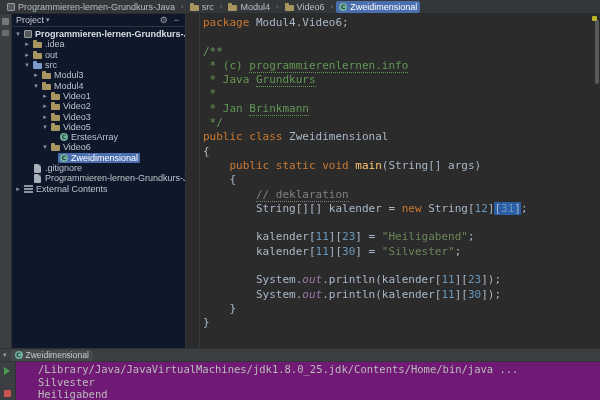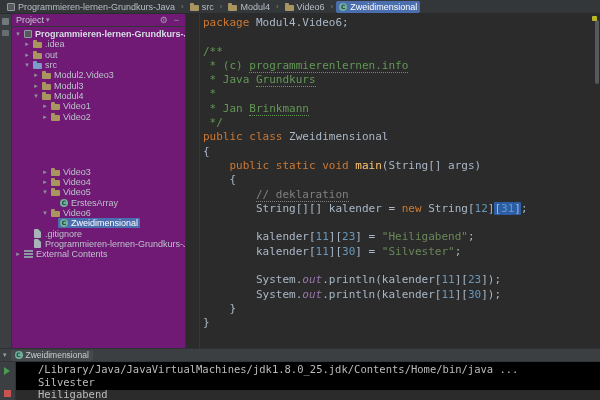--- a/index.html
+++ b/index.html
@@ -15,21 +15,21 @@
   .nav-sep{color:#7A8084;font-size:8px;padding:0 1px;}
 
   
   .stripe{position:absolute;left:0;top:14px;width:12px;height:334px;background:#3C3F41;
           border-right:1px solid #2F3234;box-sizing:border-box;display:flex;flex-direction:column;
           align-items:center;padding-top:4px;gap:5px;}
   .stripe-ic{width:7px;height:7px;background:#8A9298;opacity:.7;border-radius:1px;}
   .stripe-ic.s2{height:6px;background:#798187;}
 
   
-  .sidebar{position:absolute;left:12px;top:14px;width:173px;height:334px;background:#701a75;overflow:hidden;}
+  .sidebar{position:absolute;left:12px;top:14px;width:173px;height:334px;background:#0f172a;overflow:hidden;}
   .sidebar-header{display:flex;align-items:center;height:13px;padding:0 4px;font-size:9px;color:#C2C8CE;
                   gap:2px;border-bottom:1px solid #323537;box-sizing:border-box;}
   .ph-caret{font-size:7px;color:#9AA0A5;}
   .ph-sp{flex:1;}
   .ph-ic{font-size:9px;line-height:9px;color:#9AA0A5;padding:0 2px;}
   .tree{padding-top:2px;font-size:9px;color:#BCC3CA;}
   .tree-row{display:flex;align-items:center;height:10.3px;white-space:nowrap;}
   .tw{width:8px;flex:none;text-align:center;font-size:7px;color:#8D949A;}
   .tree-body{display:inline-flex;align-items:center;gap:3px;padding:0 2px;border-radius:1px;}
   .row-sel .tree-body{background:#4B6EAF;color:#FFFFFF;}
@@ -65,21 +65,21 @@
   .scroll-thumb{position:absolute;right:1px;top:6px;width:4px;height:64px;background:#565A5C;border-radius:2px;}
   .inspect{position:absolute;right:3px;top:2px;width:5px;height:5px;background:#BBB529;border-radius:1px;}
 
   
   .bottom{position:absolute;left:0;top:348px;width:600px;height:52px;background:#2B2B2B;
           border-top:1px solid #2F3234;box-sizing:border-box;}
   .bottom-header{display:flex;align-items:center;height:13px;background:#3C3F41;padding:0 3px;gap:4px;
                  font-size:8.5px;color:#C6CDD3;border-bottom:1px solid #323537;box-sizing:border-box;}
   .bh-caret{font-size:7px;color:#9AA0A5;}
   .run-tab{display:inline-flex;align-items:center;gap:3px;background:#46494B;padding:0 4px;height:11px;border-radius:2px;}
-  .console{position:relative;width:600px;height:28px;background:#000000;}
+  .console{position:relative;width:600px;height:38px;background:#701a75;}
   .console-gutter{position:absolute;left:0;top:0;width:16px;height:38px;background:#3C3F41;
                   border-right:1px solid #2F3234;box-sizing:border-box;}
   .play{position:absolute;left:4px;top:5px;width:0;height:0;border-left:6px solid #4A9C52;
         border-top:4px solid transparent;border-bottom:4px solid transparent;}
   .stop{position:absolute;left:4px;top:28px;width:7px;height:7px;background:#C75450;}
   .console-lines{position:absolute;left:38px;top:1px;font-family:"DejaVu Sans Mono",monospace;
                  font-size:10.5px;line-height:12.6px;color:#BBBBBB;white-space:pre;}
 </style>
 </head>
 <body>
@@ -152,63 +152,49 @@
           <span class="tw">▾</span>
           <span class="tree-body">
             <span class="ic ic-src"></span>
             <span class="tree-label">src</span>
           </span>
         </div>
         <div class="tree-row" style="padding-left: 20px;">
           <span class="tw">▸</span>
           <span class="tree-body">
             <span class="ic ic-package"></span>
-            <span class="tree-label">Modul2.Video3</span>
+            <span class="tree-label">Modul3</span>
           </span>
         </div>
         <div class="tree-row" style="padding-left: 20px;">
-          <span class="tw">▸</span>
-          <span class="tree-body">
-            <span class="ic ic-package"></span>
-            <span class="tree-label">Modul3</span>
-          </span>
-        </div>
-        <div class="tree-row" style="padding-left: 20px;">
           <span class="tw">▾</span>
           <span class="tree-body">
             <span class="ic ic-package"></span>
             <span class="tree-label">Modul4</span>
           </span>
         </div>
         <div class="tree-row" style="padding-left: 29px;">
           <span class="tw">▸</span>
           <span class="tree-body">
             <span class="ic ic-package"></span>
             <span class="tree-label">Video1</span>
           </span>
         </div>
         <div class="tree-row" style="padding-left: 29px;">
           <span class="tw">▸</span>
           <span class="tree-body">
             <span class="ic ic-package"></span>
             <span class="tree-label">Video2</span>
           </span>
         </div>
-        <div class="tree-row" style="padding-left: 29px; margin-top: 45px;">
+        <div class="tree-row" style="padding-left: 29px;">
           <span class="tw">▸</span>
           <span class="tree-body">
             <span class="ic ic-package"></span>
             <span class="tree-label">Video3</span>
-          </span>
-        </div>
-        <div class="tree-row" style="padding-left: 29px;">
-          <span class="tw">▸</span>
-          <span class="tree-body">
-            <span class="ic ic-package"></span>
-            <span class="tree-label">Video4</span>
           </span>
         </div>
         <div class="tree-row" style="padding-left: 29px;">
           <span class="tw">▾</span>
           <span class="tree-body">
             <span class="ic ic-package"></span>
             <span class="tree-label">Video5</span>
           </span>
         </div>
         <div class="tree-row" style="padding-left: 38px;">

